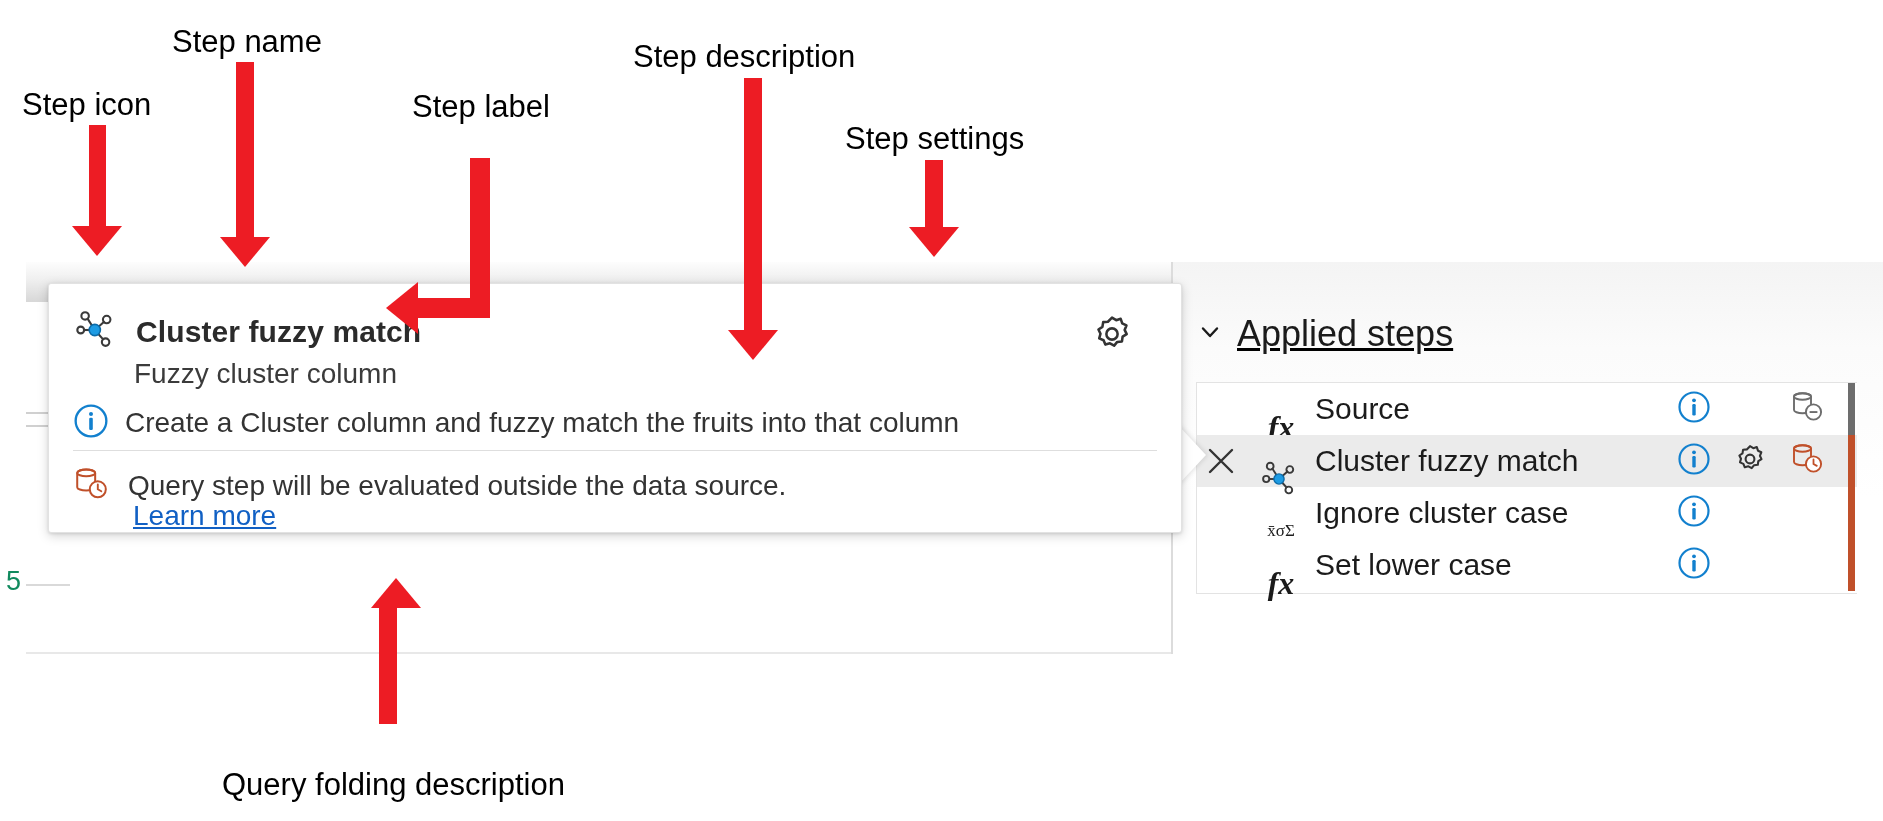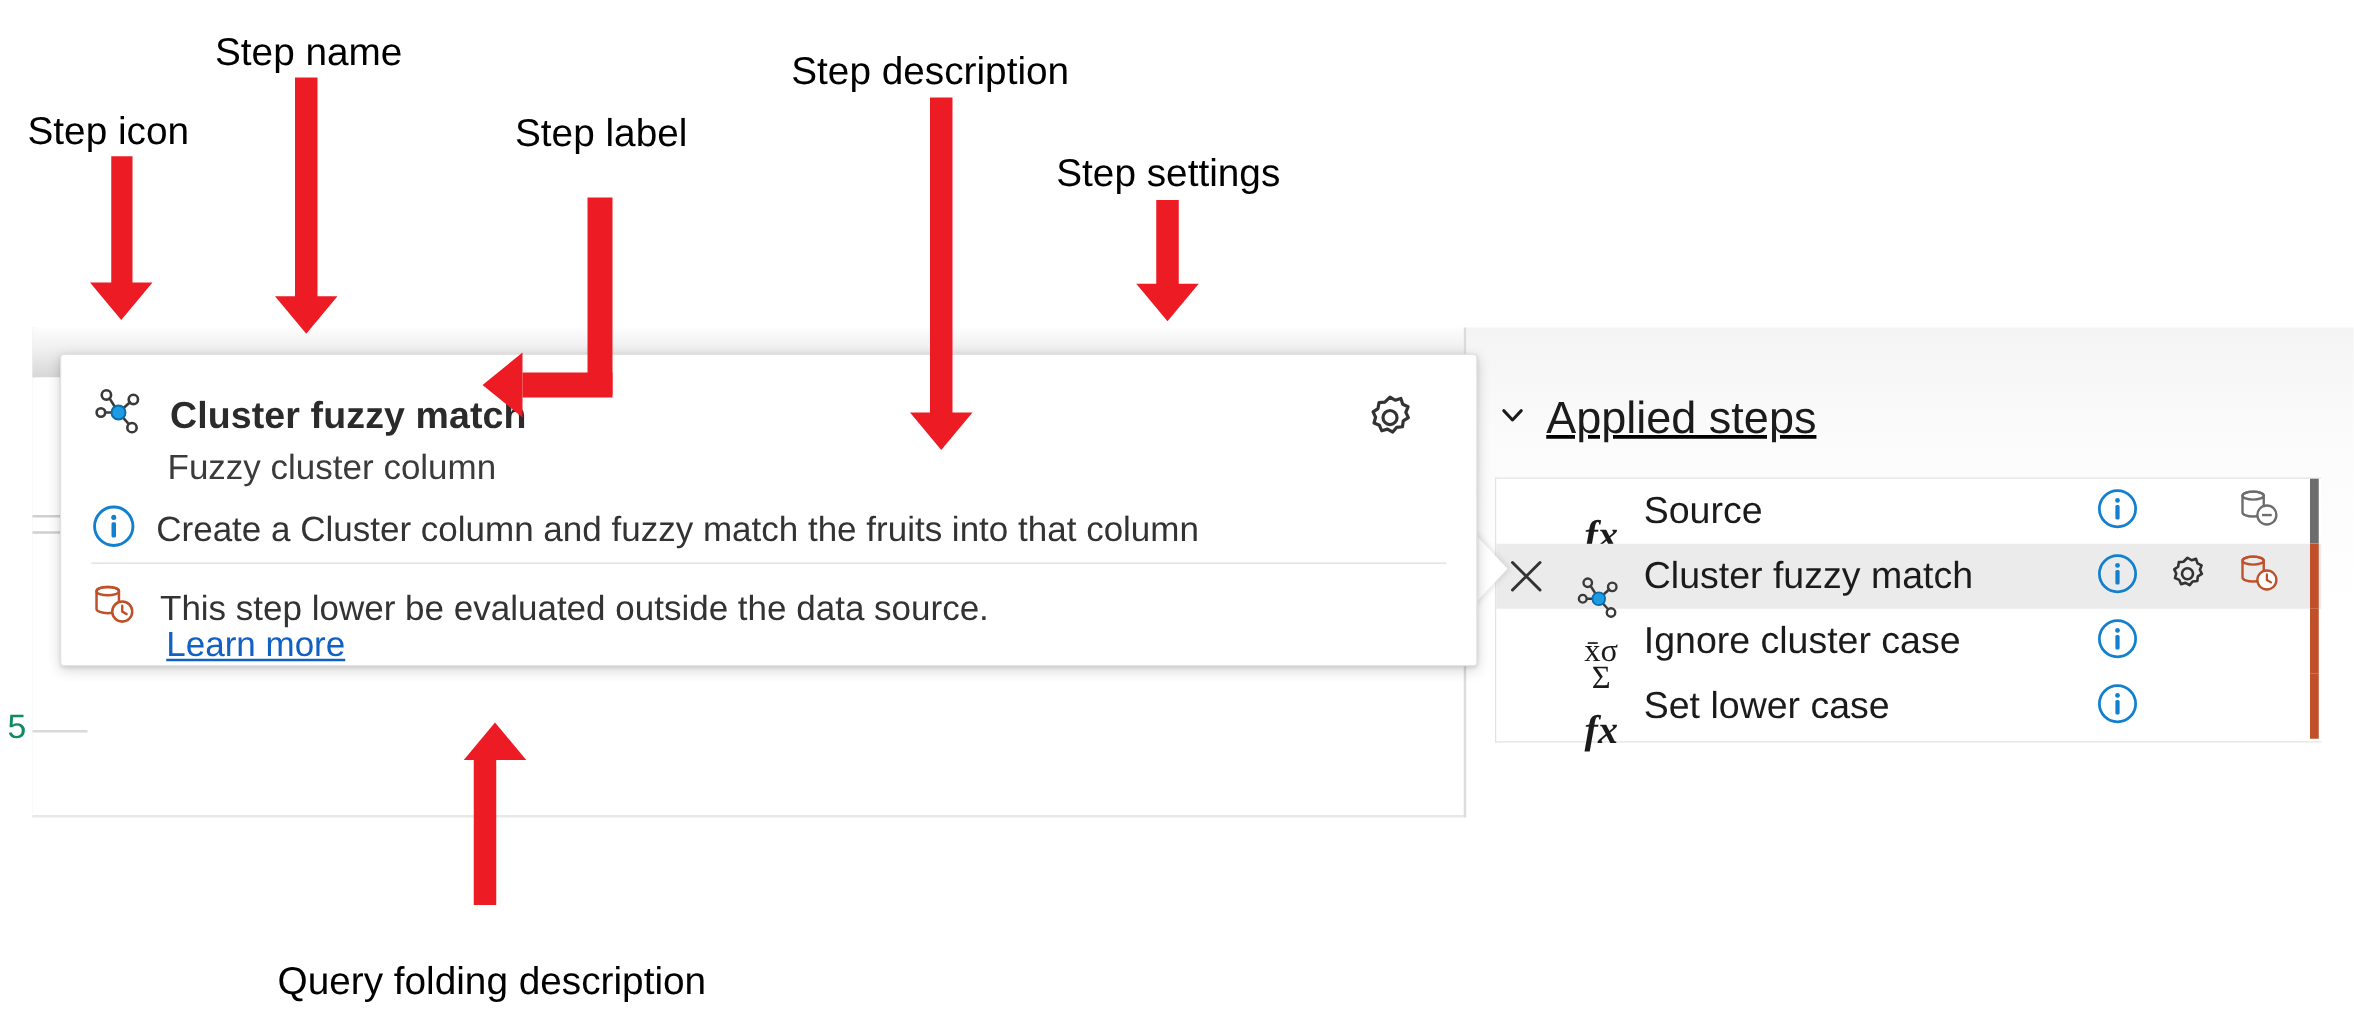--- a/index.html
+++ b/index.html
@@ -63,22 +63,22 @@
   .step-x{position:absolute;left:4px;width:40px;display:flex;justify-content:center;cursor:pointer;}
   .step-icon{position:absolute;left:60px;width:48px;display:flex;justify-content:center;align-items:center;margin-top:36px;}
   .step-name{position:absolute;left:118px;font-size:30px;color:#1b1b1b;white-space:nowrap;}
   .step-info{position:absolute;left:480px;cursor:pointer;}
   .step-gear{position:absolute;left:535px;cursor:pointer;}
   .step-db{position:absolute;left:593px;}
   .step-marker{position:absolute;left:651px;width:7px;height:52px;top:0;}
 
   .fx{font-family:"Liberation Serif","DejaVu Serif",serif;font-style:italic;
       font-size:32px;font-weight:bold;color:#1b1b1b;}
-  .stat{display:flex;flex-direction:column;align-items:center;line-height:.82;
-      font-family:"Liberation Serif","DejaVu Serif",serif;font-size:26px;color:#1b1b1b;}
+  .stat{display:flex;flex-direction:row;align-items:center;line-height:.82;
+      font-family:"Liberation Serif","DejaVu Serif",serif;font-size:17px;color:#1b1b1b;}
   .stat .top{letter-spacing:0px;}
 </style>
 </head>
 <body>
 
 <div class="abs" id="bg-left-edge"></div>
 <div class="abs" id="bg-toolbar-strip"></div>
 <div class="abs" id="bg-grid-area"></div>
 <div class="abs" id="bg-grid-line-b"></div>
 <div class="abs" id="bg-grid-line-c"></div>
@@ -241,21 +241,21 @@
 
   <div class="card-row" id="card-fold-row">
     <span>
       <svg width="38" height="38" viewBox="0 0 36 36">
         <path d="M4 7.5 a8.5 3.2 0 0 1 17 0 v13.5 a8.5 3.2 0 0 1 -17 0 z" fill="none" stroke="#C0502A" stroke-width="1.9"></path>
         <ellipse cx="12.5" cy="7.5" rx="8.5" ry="3.2" fill="none" stroke="#C0502A" stroke-width="1.9"></ellipse>
         <circle cx="23.5" cy="23" r="7.6" fill="#fff" stroke="#C0502A" stroke-width="1.9"></circle>
         <path d="M23.5 18.5 V23 L26.8 24.9" fill="none" stroke="#C0502A" stroke-width="1.8" stroke-linecap="round"></path>
       </svg>
     </span>
-    <span id="card-fold-text">This step lower be evaluated outside the data source.</span>
+    <span id="card-fold-text">Query step will be evaluated outside the data source.</span>
   </div>
 
   <a id="card-learnmore">Learn more</a>
 
   <span class="abs" id="card-gear">
     <svg width="46" height="46" viewBox="0 0 36 36">
       <path d="M18 5.2 l3.3 2.0 3.5 -1.1 1.2 3.6 3.3 1.6 -1.4 3.5 1.6 3.3 -3.2 2.0 -0.5 3.7 -3.7 0.4 -2.4 2.9 -3.3 -1.8 -3.6 1.0 -1.4 -3.4 -3.4 -1.5 1.0 -3.6 -1.6 -3.3 3.1 -2.1 0.6 -3.7 3.7 -0.3 z" fill="none" stroke="#333" stroke-width="2.0" stroke-linejoin="round"></path>
       <circle cx="18" cy="18" r="4.4" fill="none" stroke="#333" stroke-width="2.0"></circle>
     </svg>
   </span>

